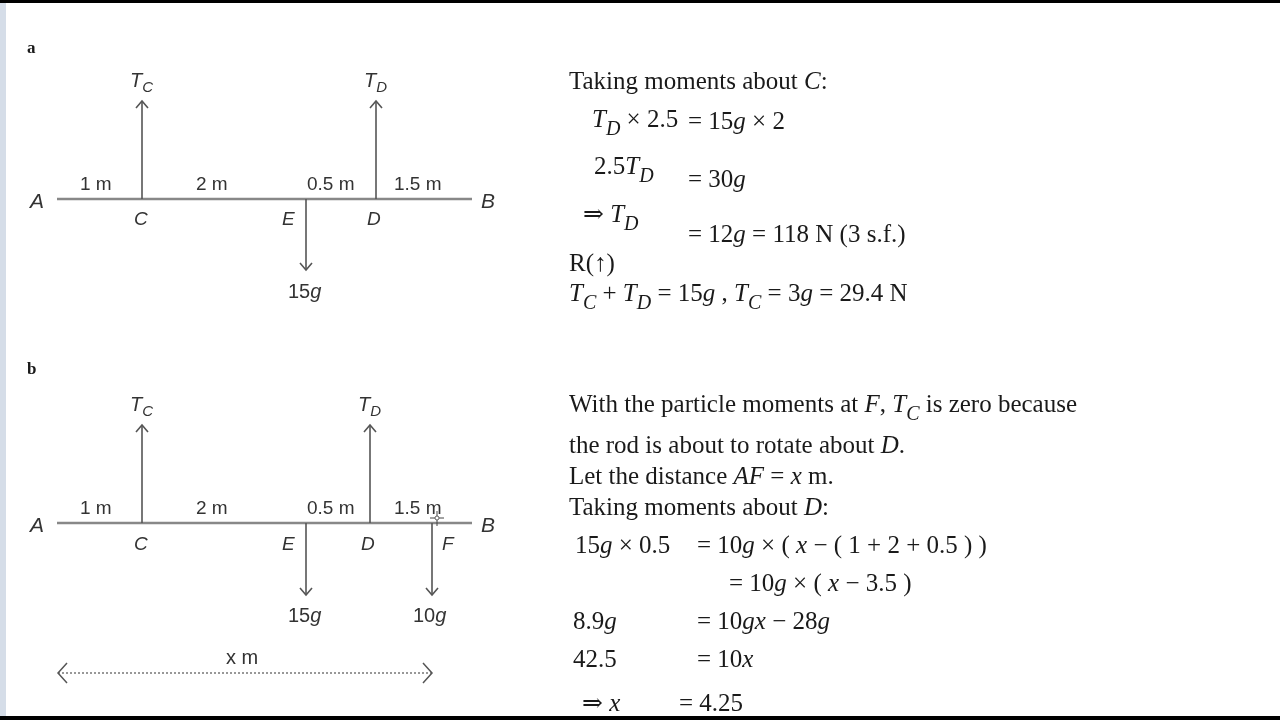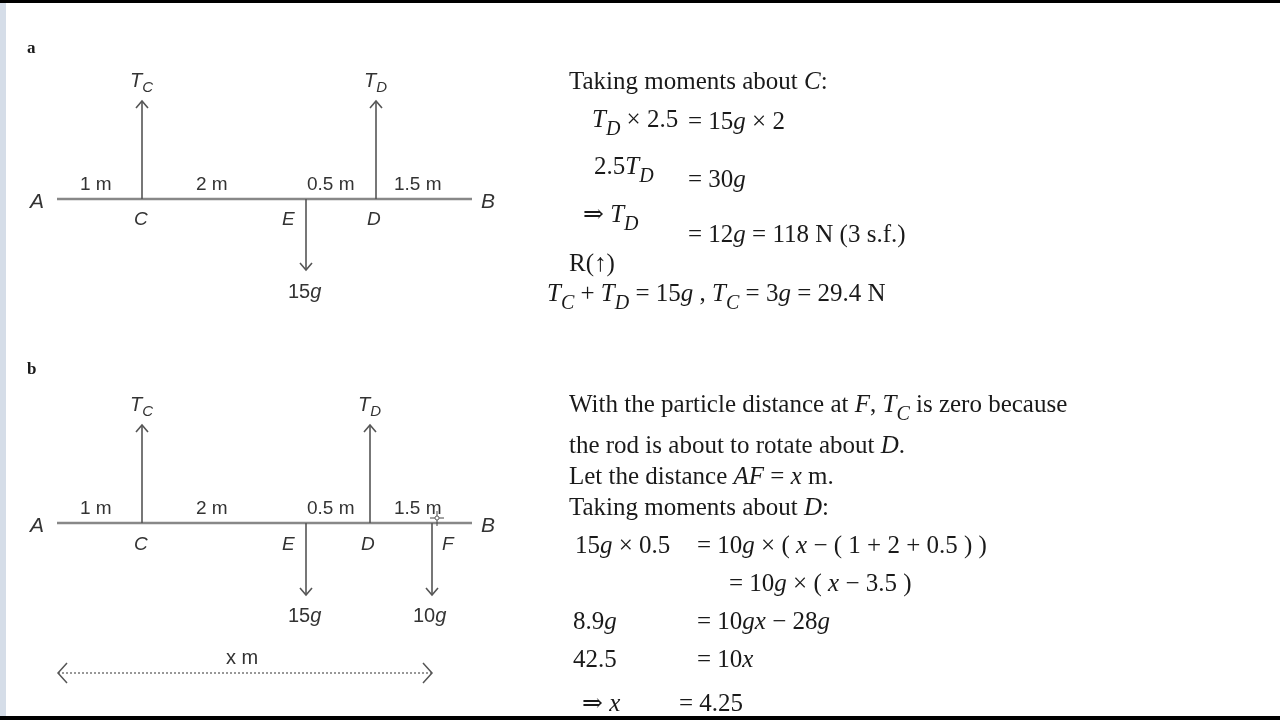--- a/index.html
+++ b/index.html
@@ -88,21 +88,21 @@
 
   <div class="row" style="left:583px; top:201px;">
     <span>⇒ </span><i>T</i><span class="sub">D</span>
   </div>
   <div class="row" style="left:688px; top:205px;margin-top:16px;">
     <span>= 12</span><i>g</i><span> = 118 N (3 s.f.)</span>
   </div>
 
   <div class="row" style="left:569px; top:250px;">R(↑)</div>
 
-  <div class="row" style="left:547px; top:280px;">
+  <div class="row" style="left:569px; top:280px;">
     <i>T</i><span class="sub">C</span><span> + </span><i>T</i><span class="sub">D</span><span> = 15</span><i>g</i><span> , </span><i>T</i><span class="sub">C</span><span> = 3</span><i>g</i><span> = 29.4 N</span>
   </div>
 </div>
 
 <div class="part-label" style="left:27px; top:359px;">b</div>
 
 <svg class="diagram" style="top:340px;" width="520" height="376" viewBox="0 340 520 376">
   <line x1="57" y1="523" x2="472" y2="523" stroke="#888" stroke-width="2.5"></line>
 
   <line x1="142" y1="523" x2="142" y2="425" stroke="#555" stroke-width="1.6"></line>
@@ -142,21 +142,21 @@
   <text x="307" y="514" font-size="19">0.5 m</text>
   <text x="394" y="514" font-size="19">1.5 m</text>
 
   <text x="288" y="622" font-size="20"><tspan>15</tspan><tspan font-style="italic">g</tspan></text>
   <text x="413" y="622" font-size="20"><tspan>10</tspan><tspan font-style="italic">g</tspan></text>
   <text x="226" y="664" font-size="20">x m</text>
 </svg>
 
 <div class="sol" style="left:0; top:0;">
   <div class="row" style="left:569px; top:391px;">
-    <span>With the particle distance at </span><i>F</i><span>, </span><i>T</i><span class="sub">C</span><span> is zero because</span>
+    <span>With the particle moments at </span><i>F</i><span>, </span><i>T</i><span class="sub">C</span><span> is zero because</span>
   </div>
   <div class="row" style="left:569px; top:432px;">
     <span>the rod is about to rotate about </span><i>D</i><span>.</span>
   </div>
   <div class="row" style="left:569px; top:463px;text-align:center;">
     <span>Let the distance </span><i>AF</i><span> = </span><i>x</i><span> m.</span>
   </div>
   <div class="row" style="left:569px; top:494px;">
     <span>Taking moments about </span><i>D</i><span>:</span>
   </div>

